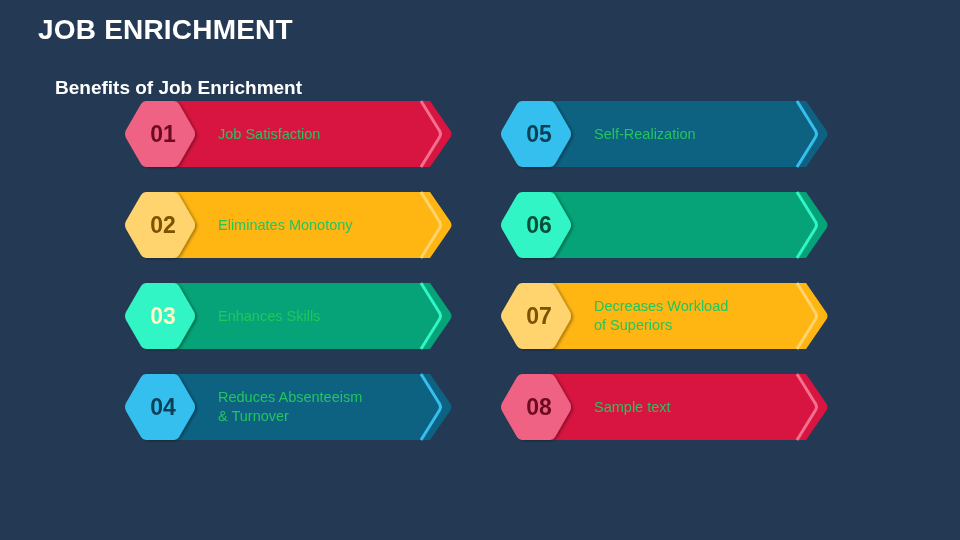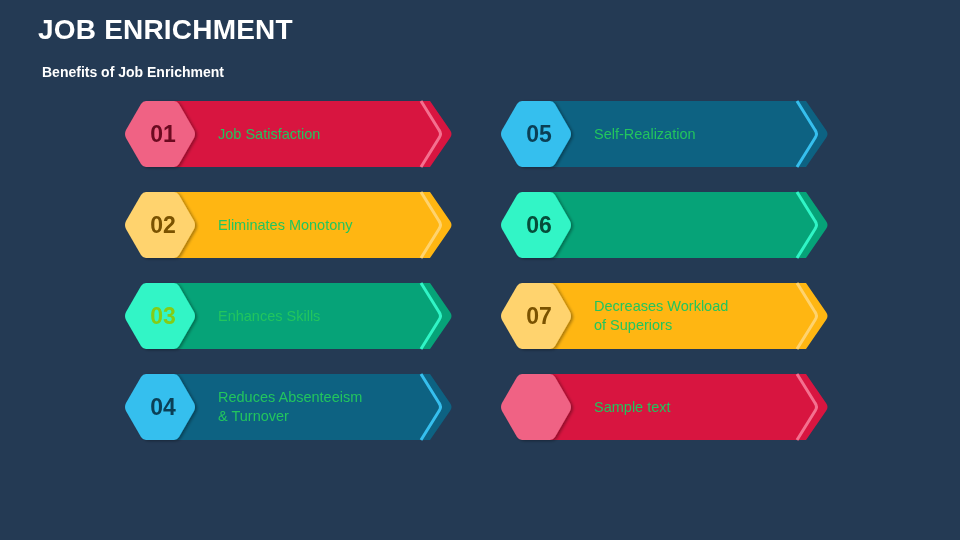--- a/index.html
+++ b/index.html
@@ -9,21 +9,21 @@
     font-family: "Liberation Sans", "DejaVu Sans", sans-serif;
     position: relative;
   }
   .title {
     position: absolute; left: 38px; top: 14px;
     color: #ffffff; font-weight: bold; font-size: 28px; letter-spacing: 0.2px;
     margin: 0;
   }
   .subtitle {
     position: absolute; left: 39px; top: 61px;
-    color: #ffffff; font-size: 14px; margin: 3px;
+    color: #ffffff; font-size: 19px; margin: 16px;
   }
   .item {
     position: absolute; width: 322px; height: 68px;
   }
   .item svg { position: absolute; left: 0; top: 0; overflow: visible; }
   .num {
     position: absolute; left: 0; width: 62px; top: 0; height: 68px;
     line-height: 68px; text-align: center;
     font-weight: bold; font-size: 23px;
   }
@@ -81,21 +81,21 @@
           <feDropShadow dx="2" dy="1" stdDeviation="1.5" flood-color="#000" flood-opacity="0.35"></feDropShadow>
         </filter>
       </defs>
 
       <path class="body" d="M40 1 L298 1 L318 30 Q321 34 318 38 L298 67 L40 67 Z" fill="#06a378"></path>
 
       <path class="stripe" d="M289 1 L307 30 Q310 34 307 38 L289 67" fill="none" stroke-width="3" stroke="#30f5c6"></path>
 
       <path class="hex" d="M14 1 L42 1 Q45 1 47 4 L62 30 Q64 34 62 38 L47 64 Q45 67 42 67 L14 67 Q11 67 9 64 L-6 38 Q-8 34 -6 30 L9 4 Q11 1 14 1 Z" fill="#30f5c6" filter="url(#sh2)"></path>
     </svg>
-    <div class="num" style="color: #84cc16;">03</div>
+    <div class="num" style="color: #fef9c3;">03</div>
     <div class="label">Enhances Skills</div>
   </div>
     <div class="item" style="left: 132px; top: 373px;">
     <svg width="322" height="68" viewBox="0 0 322 68">
       <defs>
         <filter class="shadow-f" x="-20%" y="-20%" width="140%" height="140%" id="sh3">
           <feDropShadow dx="2" dy="1" stdDeviation="1.5" flood-color="#000" flood-opacity="0.35"></feDropShadow>
         </filter>
       </defs>
 
@@ -167,15 +167,16 @@
           <feDropShadow dx="2" dy="1" stdDeviation="1.5" flood-color="#000" flood-opacity="0.35"></feDropShadow>
         </filter>
       </defs>
 
       <path class="body" d="M40 1 L298 1 L318 30 Q321 34 318 38 L298 67 L40 67 Z" fill="#d81540"></path>
 
       <path class="stripe" d="M289 1 L307 30 Q310 34 307 38 L289 67" fill="none" stroke-width="3" stroke="#f4708f"></path>
 
       <path class="hex" d="M14 1 L42 1 Q45 1 47 4 L62 30 Q64 34 62 38 L47 64 Q45 67 42 67 L14 67 Q11 67 9 64 L-6 38 Q-8 34 -6 30 L9 4 Q11 1 14 1 Z" fill="#f06284" filter="url(#sh7)"></path>
     </svg>
+    <div class="num" style="color: rgb(107, 10, 32);">08</div>
     <div class="label">Sample text</div>
   </div>
   </div>
 
 </body></html>

